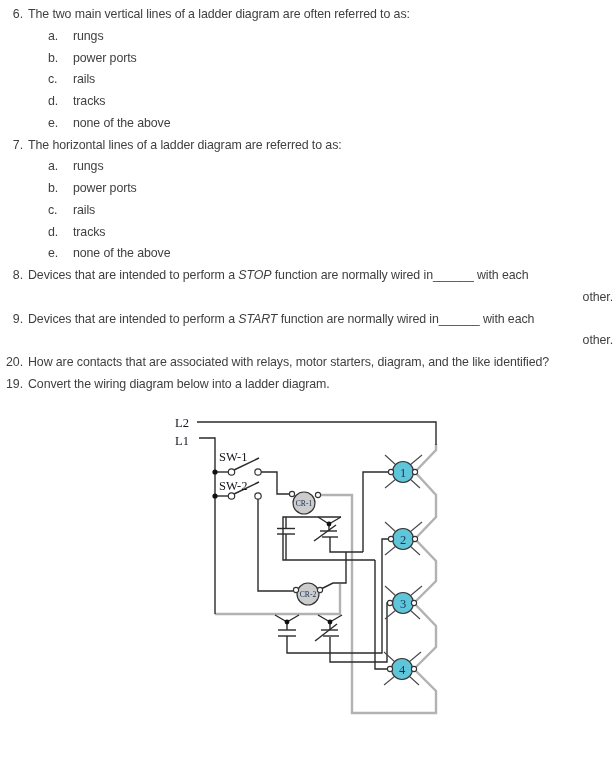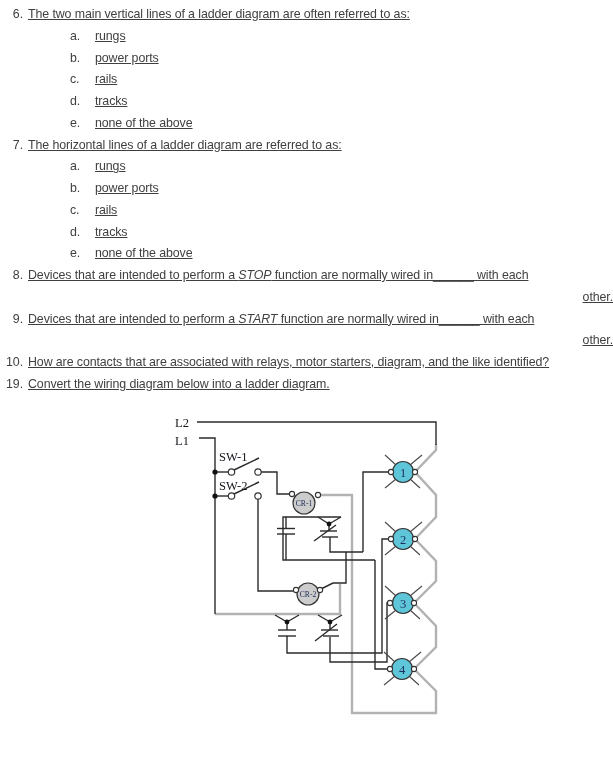--- a/index.html
+++ b/index.html
@@ -1,24 +1,24 @@
 <!DOCTYPE html>
 <html><head>
 <meta charset="utf-8">
 <style>
   html,body{margin:0;padding:0;}
   body{
     width:613px;height:757px;position:relative;background:#ffffff;
     font-family:"Liberation Sans",sans-serif;overflow:hidden;
   }
   .rows{position:absolute;top:4px;left:0;width:613px;color:#3f3f3f;
-        font-size:12.4px;letter-spacing:-0.1px;text-decoration:underline;}
+        font-size:12.4px;letter-spacing:-0.1px;}
   .row{white-space:nowrap;height:21.75px;line-height:21.75px;}
   .qnum{display:inline-block;width:23px;text-align:right;margin-right:5px;}
-  .opt{margin-left:70px;}
+  .opt{margin-left:48px;}
   .optletter{display:inline-block;width:25px;}
   .cont{margin-left:28px;text-align:right;}
   i{font-style:italic;margin-top:8px;}
   svg{position:absolute;left:0;top:0;}
   svg text{font-family:"Liberation Serif","DejaVu Serif",serif;}
   .lbl{font-size:12.5px;fill:#15151d;}
   .coil-lbl{font-size:7.6px;fill:#20305c;}
   .lamp-num{font-size:12.5px;fill:#1c2f5e;}
 </style>
 </head>
@@ -38,21 +38,21 @@
   <div class="row opt"><span class="optletter">c.</span><span>rails</span></div>
   <div class="row opt"><span class="optletter">d.</span><span>tracks</span></div>
   <div class="row opt"><span class="optletter">e.</span><span>none of the above</span></div>
 
   <div class="row"><span class="qnum">8.</span><span>Devices that are intended to perform a </span><i>STOP</i><span> function are normally wired in______ with each</span></div>
   <div class="row cont">other.</div>
 
   <div class="row"><span class="qnum">9.</span><span>Devices that are intended to perform a </span><i>START</i><span> function are normally wired in______ with each</span></div>
   <div class="row cont">other.</div>
 
-  <div class="row"><span class="qnum">10.</span><span>How are contacts that are associated with relays, motor starters, diagram, and the like identified?</span></div>
+  <div class="row"><span class="qnum">20.</span><span>How are contacts that are associated with relays, motor starters, diagram, and the like identified?</span></div>
   <div class="row"><span class="qnum">19.</span><span>Convert the wiring diagram below into a ladder diagram.</span></div>
 </div>
 
 <svg width="613" height="757" viewBox="0 0 613 757">
 
   <g stroke="#b2b2b2" stroke-width="2.4" fill="none">
 
     <path d="M318,495 H352 V713 H436 V691 L414,669 L436,647 V626 L414,603 L436,581 V561 L415,539 L436,517 V495 L415,472 L436,450 V444"></path>
 
     <path d="M215,614 H340 V584"></path>

